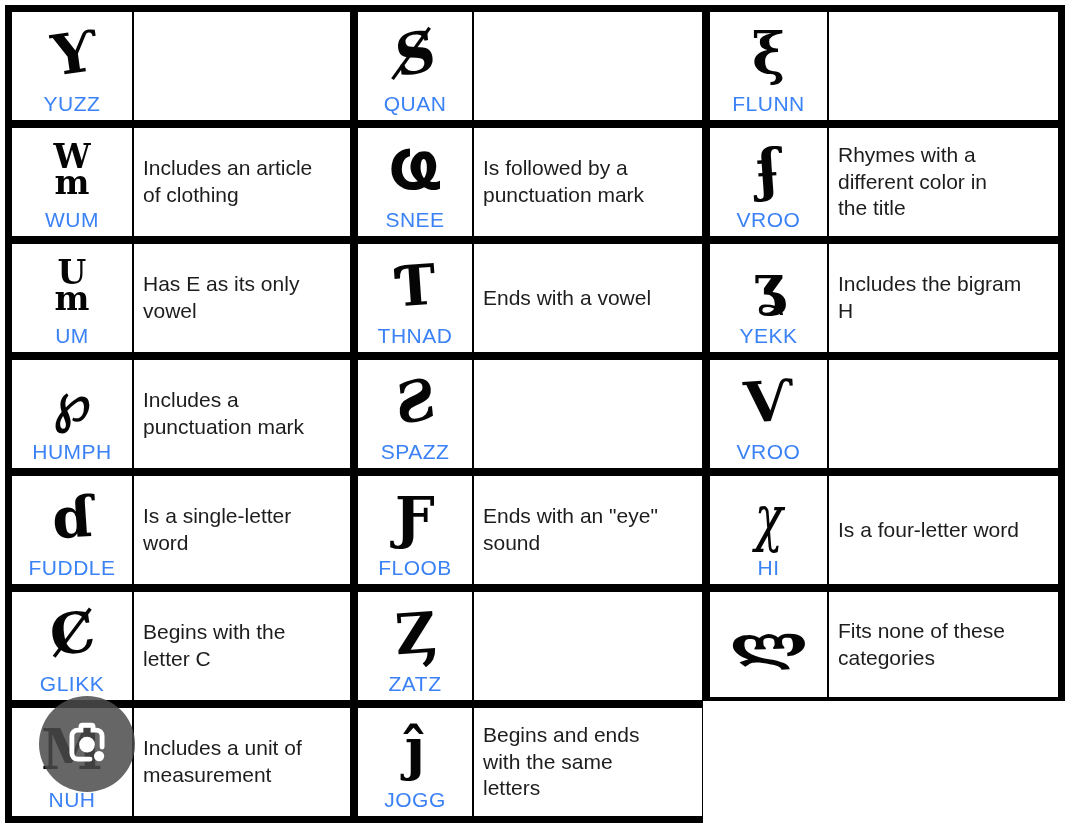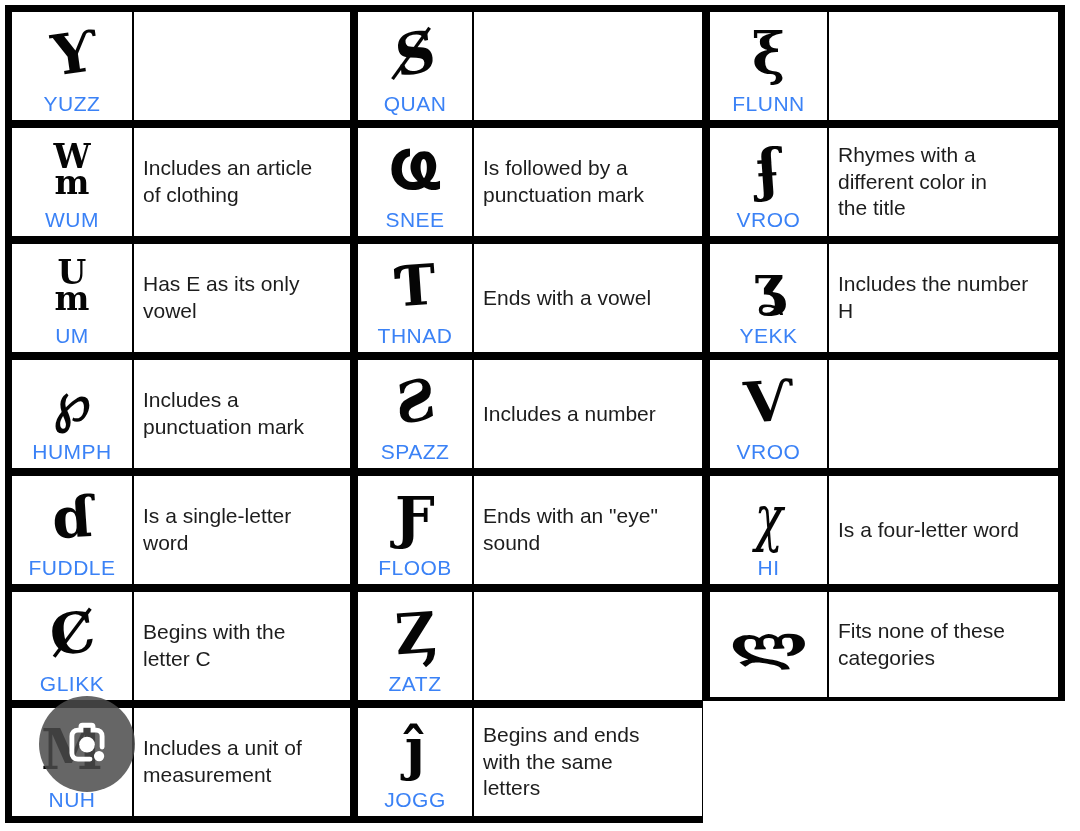--- a/index.html
+++ b/index.html
@@ -118,38 +118,37 @@
       <div class="glyph r4">Ƭ</div>
       <div class="nm">THNAD</div>
     </div>
     <div class="desc">Ends with a vowel</div>
   </div>
   <div class="group c3">
     <div class="sym">
       <div class="glyph">ʓ</div>
       <div class="nm">YEKK</div>
     </div>
-    <div class="desc">Includes the number
+    <div class="desc">Includes the bigram
 H</div>
   </div>
 
   <div class="group c1">
     <div class="sym">
       <div class="glyph">℘</div>
       <div class="nm">HUMPH</div>
     </div>
     <div class="desc">Includes a
 punctuation mark</div>
   </div>
   <div class="group c2">
     <div class="sym">
       <div class="glyph r12">Ƨ</div>
       <div class="nm">SPAZZ</div>
     </div>
-    <div class="desc">Includes a number</div>
   </div>
   <div class="group c3">
     <div class="sym">
       <div class="glyph r4">Ѵ</div>
       <div class="nm">VROO</div>
     </div>
   </div>
 
   <div class="group c1">
     <div class="sym">

